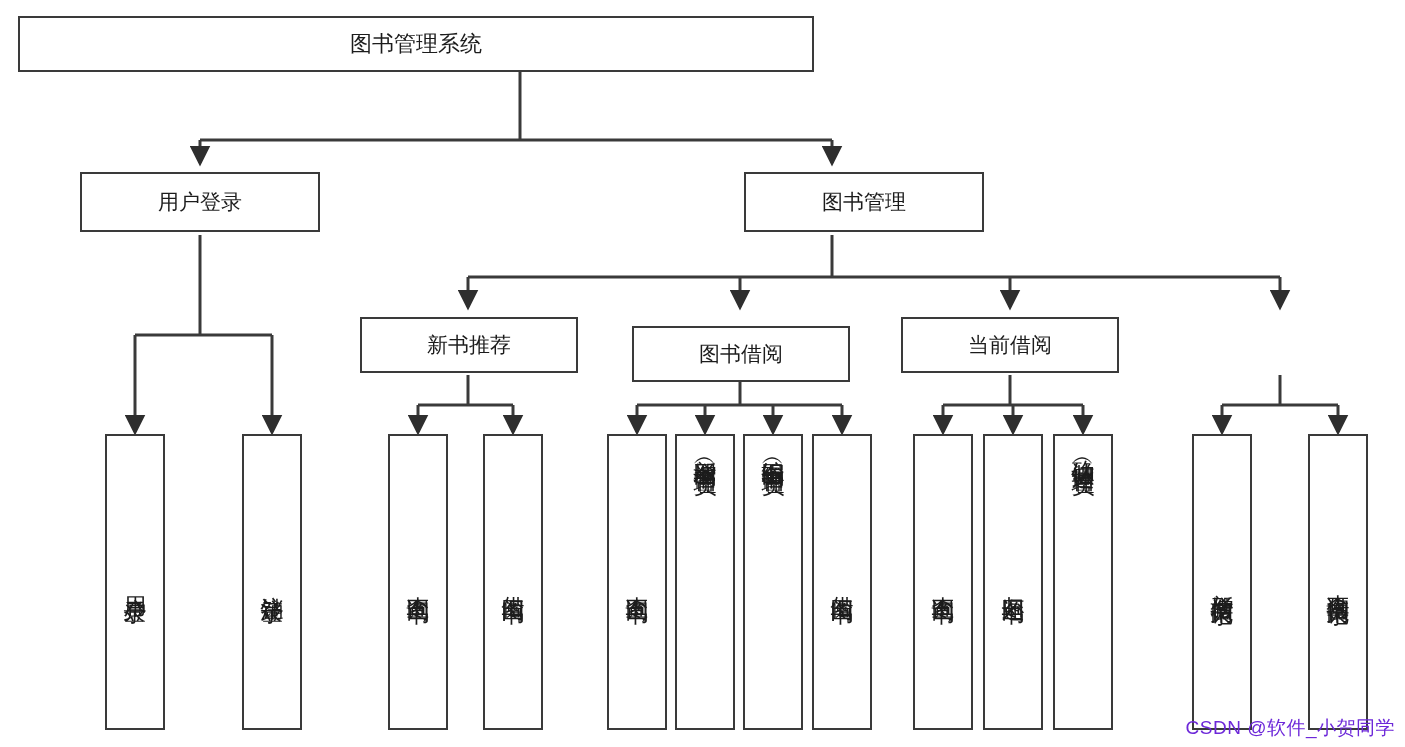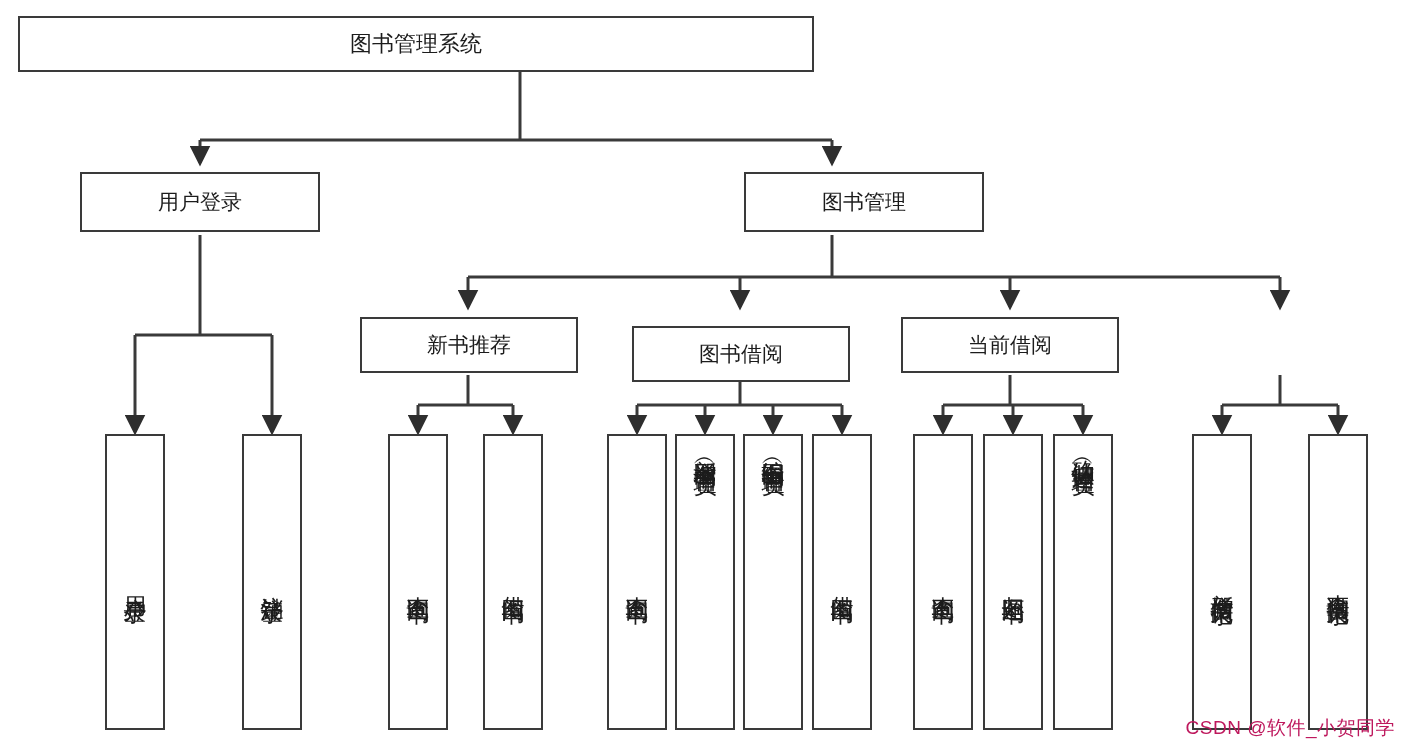--- a/index.html
+++ b/index.html
@@ -60,21 +60,21 @@
   }
   .node.vertical.centered {
     align-items: center;
     padding-top: 0;
   }
   .watermark {
     position: absolute;
     right: 10px;
     bottom: 6px;
     font-size: 19px;
-    color: #be185d;
+    color: #6d28d9;
     letter-spacing: 0.5px;
     white-space: nowrap;
   }
 </style>
 </head>
 <body>
 
 <div id="canvas">
 
   <svg id="edges" viewBox="0 0 1405 747">

